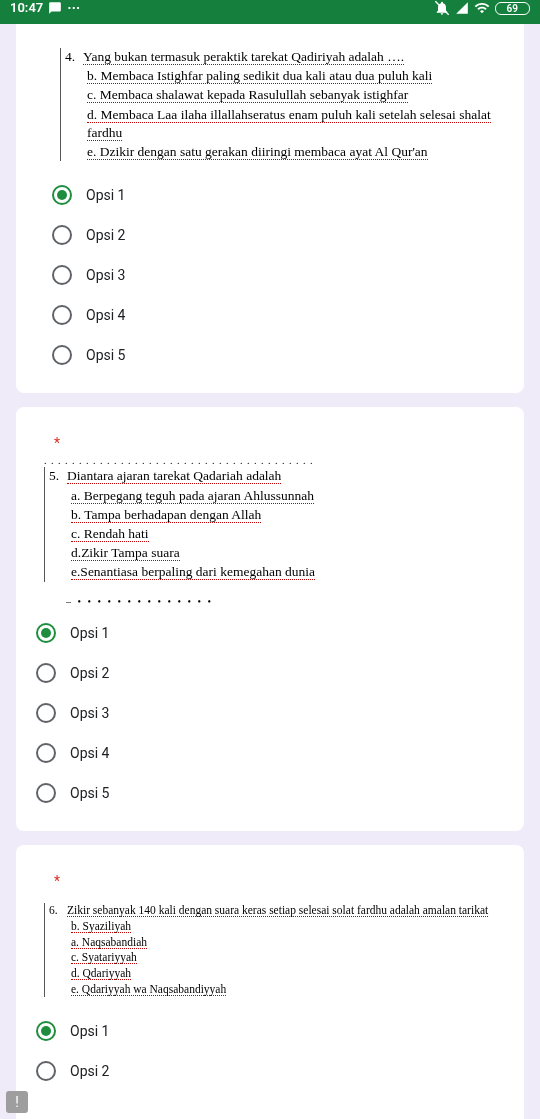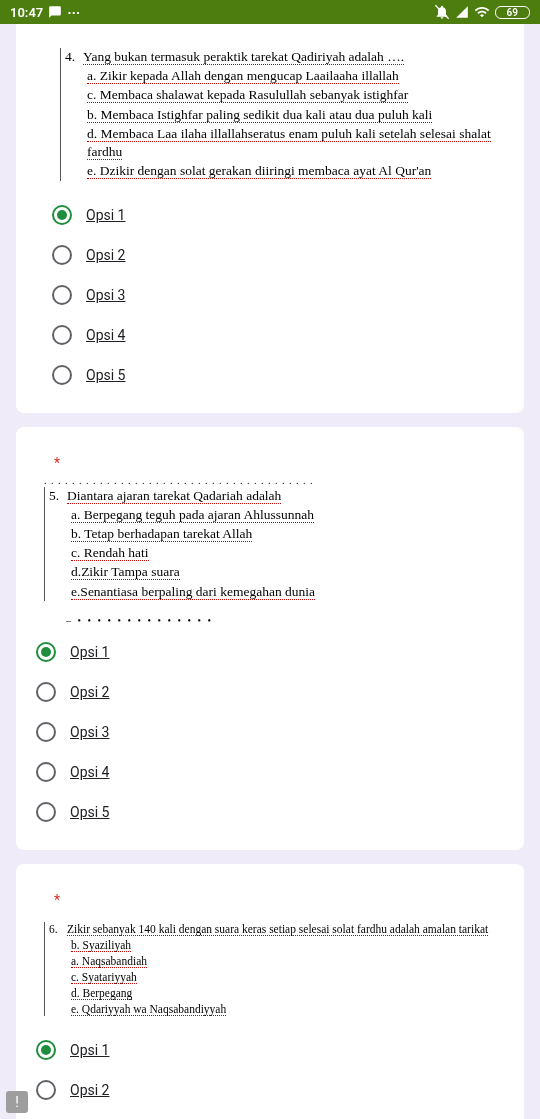--- a/index.html
+++ b/index.html
@@ -6,24 +6,24 @@
   body {
     font-family: Roboto, Arial, sans-serif;
     background: #f0ebf8;
     width: 540px;
     min-height: 1119px;
     font-size: 14px;
     color: #202124;
   }
   .status-bar {
     height: 24px;
-    background: #4d7c0f;
+    background: #15803d;
     color: #fff;
     display: flex;
-    align-items: center;
+    align-items: flex-start;
     justify-content: space-between;
     padding: 0 10px;
     font-size: 13px;
     font-weight: 600;
   }
   .status-left, .status-right { display: flex; align-items: center; gap: 5px; }
   .status-right svg { fill: #fff; }
   .card {
     background: #fff;
     border-radius: 8px;
@@ -73,21 +73,21 @@
     border-color: #1e8e3e;
   }
   .radio.selected::after {
     content: "";
     position: absolute;
     width: 10px; height: 10px;
     background: #1e8e3e;
     border-radius: 50%;
     top: 3px; left: 3px;
   }
-  .opt-label { font-size: 14px; color: #202124; text-decoration: underline; }
+  .opt-label { font-size: 14px; color: #202124; }
   .tiny-note {
     font-family: "Times New Roman", serif;
     font-size: 10px;
     color: #000;
     letter-spacing: 1px;
     margin: 4px 0 0 8px;
     overflow: hidden;
     white-space: nowrap;
   }
   .report-btn {
@@ -126,25 +126,24 @@
     <svg width="16" height="16" viewBox="0 0 24 24">
         <path fill="#fff" d="M1 9l2 2c4.97-4.97 13.03-4.97 18 0l2-2C16.93 2.93 7.07 2.93 1 9zm8 8l3 3 3-3a4.24 4.24 0 0 0-6 0zm-4-4l2 2a7.07 7.07 0 0 1 10 0l2-2C15.14 9.14 8.86 9.14 5 13z"></path>
       </svg>
     <span style="border:1px solid #fff;border-radius:6px;padding:0 11px;font-size:10px;">69</span>
   </div>
 </div>
 
 <div class="card" style="margin-top:0;border-top-left-radius:0;border-top-right-radius:0;padding-left:36px;">
   <div class="q-image">
     <div class="q-line"><span class="q-num">4.</span><span class="dotted">Yang bukan termasuk peraktik tarekat Qadiriyah adalah ….</span></div>
-    <div class="q-line indent"><span class="dotted">a.   Zikir kepada Allah dengan mengucap Laailaaha illallah</span></div>
+    <div class="q-line indent"><span class="dotted">b.   Membaca Istighfar paling sedikit dua kali atau dua puluh kali</span></div>
     <div class="q-line indent"><span class="dotted">c.   Membaca shalawat kepada Rasulullah sebanyak istighfar</span></div>
-    <div class="q-line indent"><span class="dotted">b.   Membaca Istighfar paling sedikit dua kali atau dua puluh kali</span></div>
     <div class="q-line indent"><span class="dotted">d.  Membaca Laa ilaha illallahseratus enam puluh kali setelah selesai shalat fardhu</span></div>
-    <div class="q-line indent"><span class="dotted">e.  Dzikir dengan solat gerakan diiringi membaca ayat Al Qur'an</span></div>
+    <div class="q-line indent"><span class="dotted">e.  Dzikir dengan satu gerakan diiringi membaca ayat Al Qur'an</span></div>
   </div>
   <div class="options">
     <div class="radio-row">
         <div class="radio selected"></div>
         <span class="opt-label">Opsi 1</span>
       </div>
     <div class="radio-row">
         <div class="radio"></div>
         <span class="opt-label">Opsi 2</span>
       </div>
@@ -162,21 +161,21 @@
       </div>
   </div>
 </div>
 
 <div class="card">
   <div class="asterisk">*</div>
   <div class="tiny-note">. . . . . . . . . . . . . . . . . . . . . . . . . . . . . . . . . . . . . . .</div>
   <div class="q-image" style="margin-top:0;">
     <div class="q-line"><span class="q-num">5.</span><span class="dotted">Diantara ajaran tarekat Qadariah adalah</span></div>
     <div class="q-line indent"><span class="dotted">a.   Berpegang teguh pada ajaran Ahlussunnah</span></div>
-    <div class="q-line indent"><span class="dotted">b.  Tetap berhadapan tarekat Allah</span></div>
+    <div class="q-line indent"><span class="dotted">b.  Tampa berhadapan dengan Allah</span></div>
     <div class="q-line indent"><span class="dotted">c.    Rendah hati</span></div>
     <div class="q-line indent"><span class="dotted">d.Zikir Tampa suara</span></div>
     <div class="q-line indent"><span class="dotted">e.Senantiasa berpaling dari kemegahan dunia</span></div>
   </div>
   <div class="tiny-note" style="margin-left:30px;letter-spacing:2px;">–  •   •   •         •   •  •        •         •    •    •   •         •  •  •</div>
   <div class="options" style="margin-top:6px;">
     <div class="radio-row">
         <div class="radio selected"></div>
         <span class="opt-label">Opsi 1</span>
       </div>
@@ -199,21 +198,21 @@
   </div>
 </div>
 
 <div class="card">
   <div class="asterisk">*</div>
   <div class="q-image small" style="margin-top:14px;">
     <div class="q-line"><span class="q-num">6.</span><span class="dotted">Zikir sebanyak 140 kali dengan suara keras setiap selesai solat fardhu adalah amalan tarikat</span></div>
     <div class="q-line indent"><span class="dotted">b.    Syaziliyah</span></div>
     <div class="q-line indent"><span class="dotted">a.    Naqsabandiah</span></div>
     <div class="q-line indent"><span class="dotted">c.    Syatariyyah</span></div>
-    <div class="q-line indent"><span class="dotted">d.    Berpegang</span></div>
+    <div class="q-line indent"><span class="dotted">d.    Qdariyyah</span></div>
     <div class="q-line indent"><span class="dotted">e.    Qdariyyah wa Naqsabandiyyah</span></div>
   </div>
   <div class="options">
     <div class="radio-row">
         <div class="radio selected"></div>
         <span class="opt-label">Opsi 1</span>
       </div>
     <div class="radio-row">
         <div class="radio"></div>
         <span class="opt-label">Opsi 2</span>

